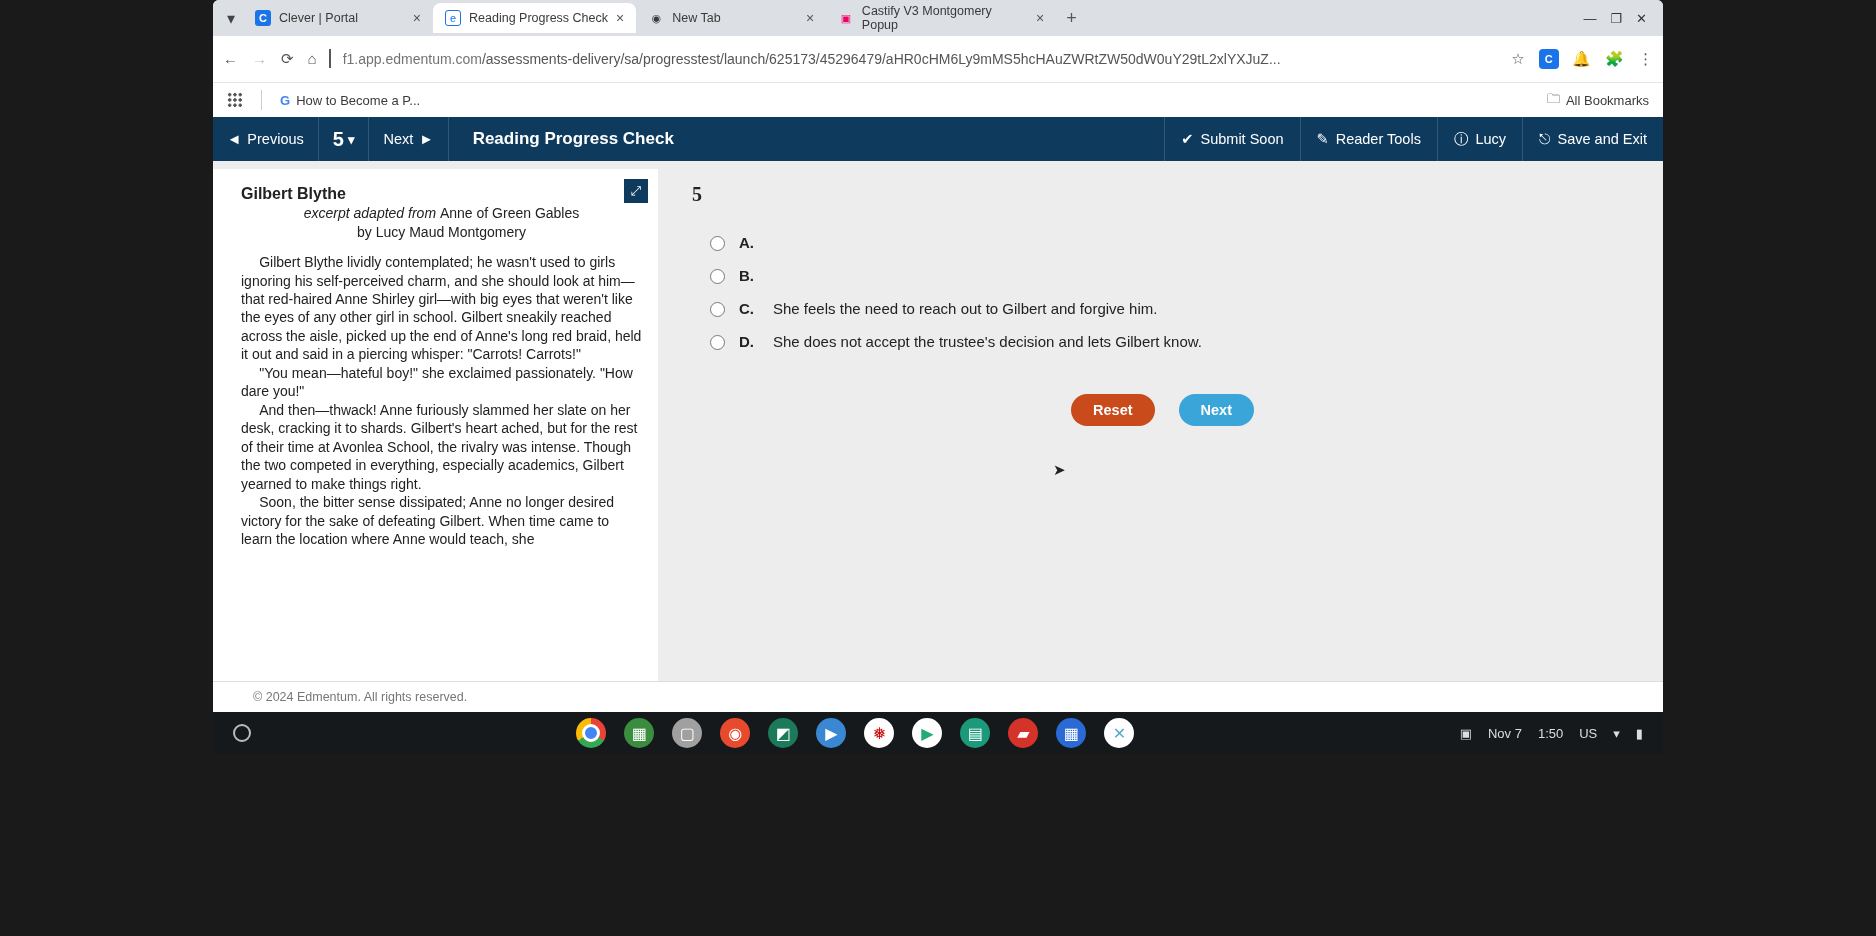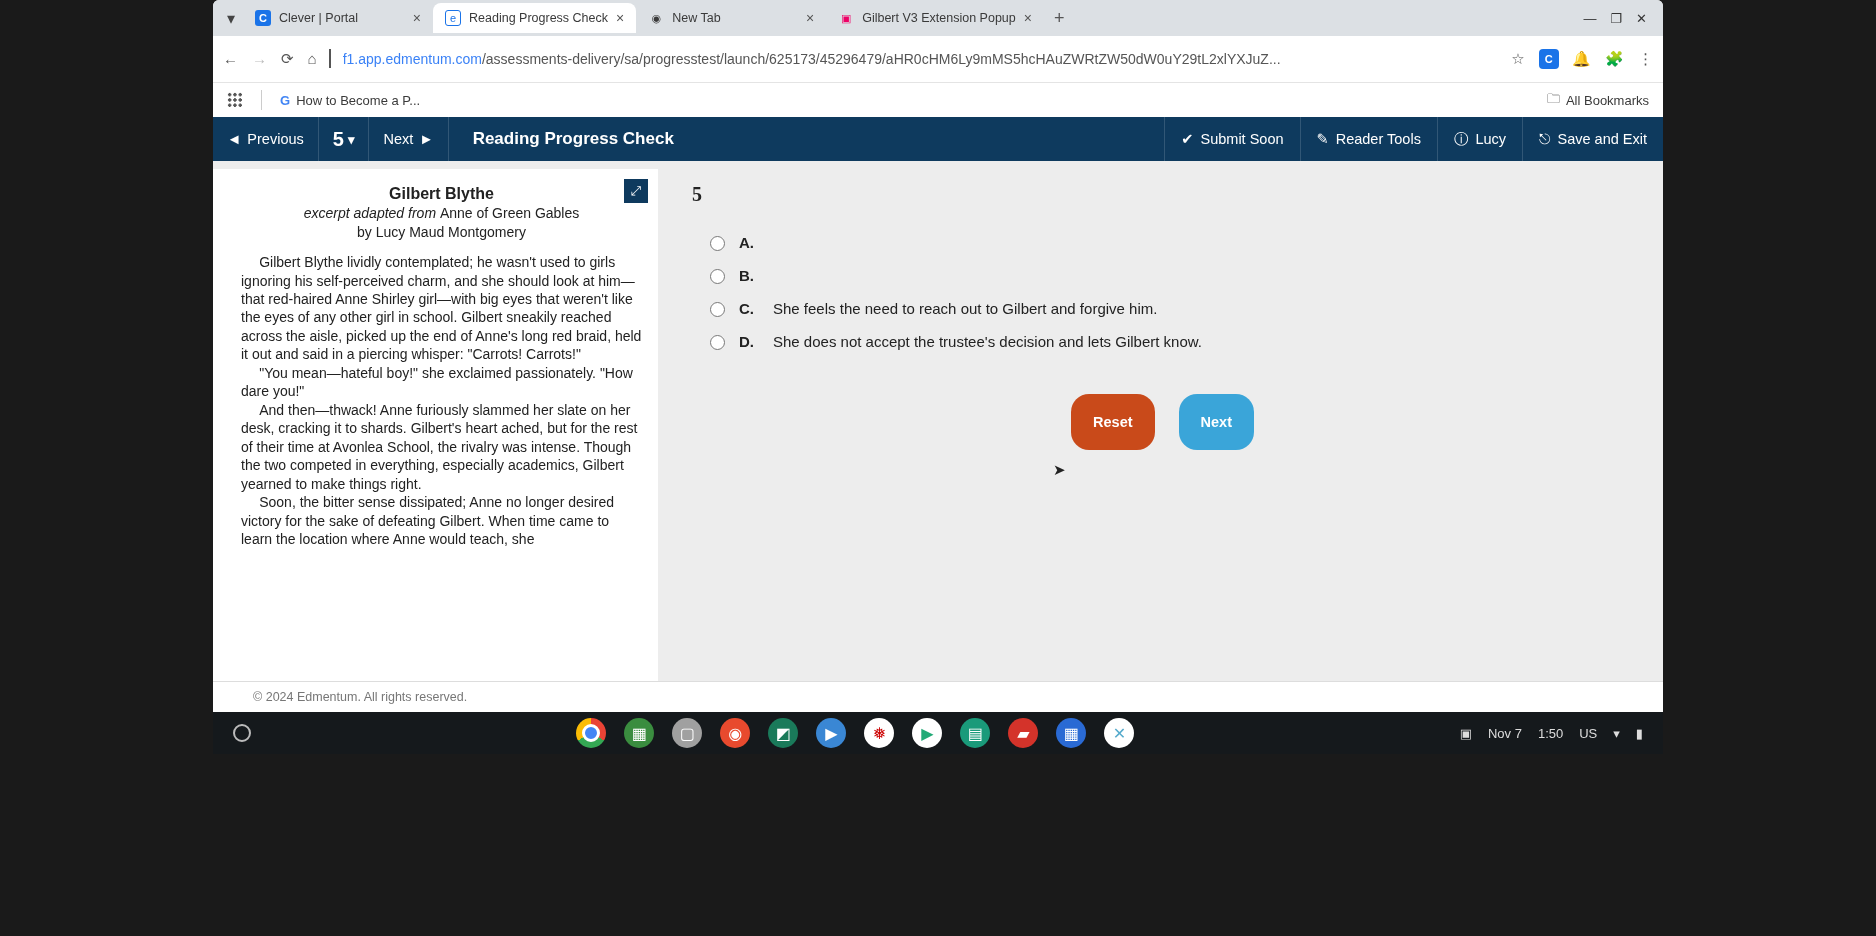--- a/index.html
+++ b/index.html
@@ -16,21 +16,21 @@
 .fav-edmentum { background: #fff; color: #1a73e8; border: 1px solid #1a73e8; }
 .tab-close { margin-left: auto; font-size: 14px; color: #555; }
 .tab-new { font-size: 18px; color: #555; padding: 0 10px; }
 .win-ctrl { margin-left: auto; display: flex; gap: 14px; padding-right: 10px; font-size: 13px; color: #333; }
 
 .url-bar { background: #fff; display: flex; align-items: center; gap: 12px; padding: 6px 10px; height: 46px; }
 .nav-icons { display: flex; gap: 14px; color: #555; font-size: 15px; }
 .nav-icons span { cursor: pointer; }
 .site-box { width: 16px; height: 16px; border: 1.5px solid #555; }
 .url-text { flex: 1; font-size: 14px; color: #555; white-space: nowrap; overflow: hidden; text-overflow: ellipsis; }
-.url-domain { color: #3b82f6; margin-top: 36px; }
+.url-domain { color: #737373; margin-top: 36px; }
 .url-right { display: flex; gap: 14px; align-items: center; font-size: 15px; color: #555; }
 .ext-icon { width: 20px; height: 20px; display: inline-flex; align-items: center; justify-content: center; border-radius: 4px; }
 .ext-clever { background: #1a73e8; color: #fff; font-size: 11px; font-weight: bold; }
 
 .bookmarks { background: #fff; border-top: 1px solid #e4e4e4; display: flex; align-items: center; gap: 18px; padding: 6px 14px; font-size: 13px; color: #3a3a3a; }
 .apps-grid { width: 16px; height: 16px; display: inline-block; background-image: radial-gradient(#555 1.5px, transparent 1.5px); background-size: 5.3px 5.3px; }
 .bk-sep { width: 1px; height: 20px; background: #ccc; }
 .bk-item { display: flex; align-items: center; gap: 6px; }
 .all-bk { margin-left: auto; display: flex; align-items: center; gap: 6px; }
 
@@ -40,35 +40,35 @@
 .app-nav-btn { display: flex; align-items: center; gap: 6px; padding: 0 14px; height: 100%; border-right: 1px solid rgba(255,255,255,.15); cursor: pointer; }
 .q-count { font-family: Georgia, serif; font-size: 20px; font-weight: bold; display: flex; align-items: center; gap: 4px; }
 .app-title { padding-left: 24px; font-size: 17px; font-weight: 600; }
 .app-right { margin-left: auto; display: flex; height: 100%; }
 .app-right-btn { display: flex; align-items: center; gap: 7px; padding: 0 16px; height: 100%; border-left: 1px solid rgba(255,255,255,.15); cursor: pointer; }
 
 
 .content { background: #ededed; display: flex; height: 520px; }
 .passage-col { width: 445px; background: #fff; margin: 8px 0 0 0; padding: 14px 16px 10px 28px; overflow: hidden; position: relative; font-size: 14px; color: #222; line-height: 1.32; }
 .passage-col .expand { position: absolute; top: 10px; right: 10px; width: 24px; height: 24px; background: #0e3a5e; color: #fff; display: flex; align-items: center; justify-content: center; font-size: 13px; cursor: pointer; }
-.p-title { text-align: center; font-weight: bold; font-size: 16px; }
+.p-title { text-align: left; font-weight: bold; font-size: 16px; }
 .p-source { text-align: center; font-style: italic; font-size: 14px; }
 .p-source .book { font-style: normal; }
 .p-author { text-align: center; font-size: 14px; margin-bottom: 12px; }
 .p-body p { text-indent: 1.3em; margin-bottom: 0; }
 
 .question-col { flex: 1; padding: 22px 30px 10px 34px; font-size: 15px; color: #222; }
 .q-num { font-family: Georgia, serif; font-size: 20px; font-weight: bold; margin-bottom: 28px; }
 .q-text { font-size: 15.5px; margin-bottom: 26px; }
 .choices { display: flex; flex-direction: column; gap: 16px; margin-left: 18px; }
 .choice { display: flex; align-items: flex-start; gap: 14px; }
 .choice input { width: 15px; height: 15px; margin-top: 2px; }
 .choice .letter { font-weight: bold; width: 20px; }
 .q-actions { display: flex; gap: 24px; justify-content: center; margin-top: 44px; }
-.btn { padding: 20px 22px; border-radius: 18px; border: none; font-size: 14.5px; font-weight: bold; cursor: pointer; color: #fff; }
+.btn { padding: 8px 22px; border-radius: 18px; border: none; font-size: 14.5px; font-weight: bold; cursor: pointer; color: #fff; }
 .btn-reset { background: #c94a1a; }
 .btn-next { background: #3aa5d9; }
 .cursor { position: absolute; font-size: 15px; }
 
 .footer { background: #fff; border-top: 1px solid #ddd; font-size: 12.5px; color: #777; padding: 8px 40px; }
 
 
 .shelf { background: #15191c; height: 42px; display: flex; align-items: center; gap: 16px; padding: 0 20px; }
 .shelf-left { width: 18px; height: 18px; border: 2px solid #bbb; border-radius: 50%; }
 .shelf-apps { margin: 0 auto; display: flex; gap: 18px; }
@@ -94,21 +94,21 @@
       <span>Reading Progress Check</span>
       <span class="tab-close">×</span>
     </div>
     <div class="tab">
       <span class="favicon">◉</span>
       <span>New Tab</span>
       <span class="tab-close">×</span>
     </div>
     <div class="tab">
       <span class="favicon" style="color:#e06;">▣</span>
-      <span>Gilbert V3 Extension Popup</span>
+      <span>Castify V3 Montgomery Popup</span>
       <span class="tab-close">×</span>
     </div>
     <span class="tab-new">+</span>
     <div class="win-ctrl">
       <span>—</span>
       <span>❐</span>
       <span>✕</span>
     </div>
   </div>
 

